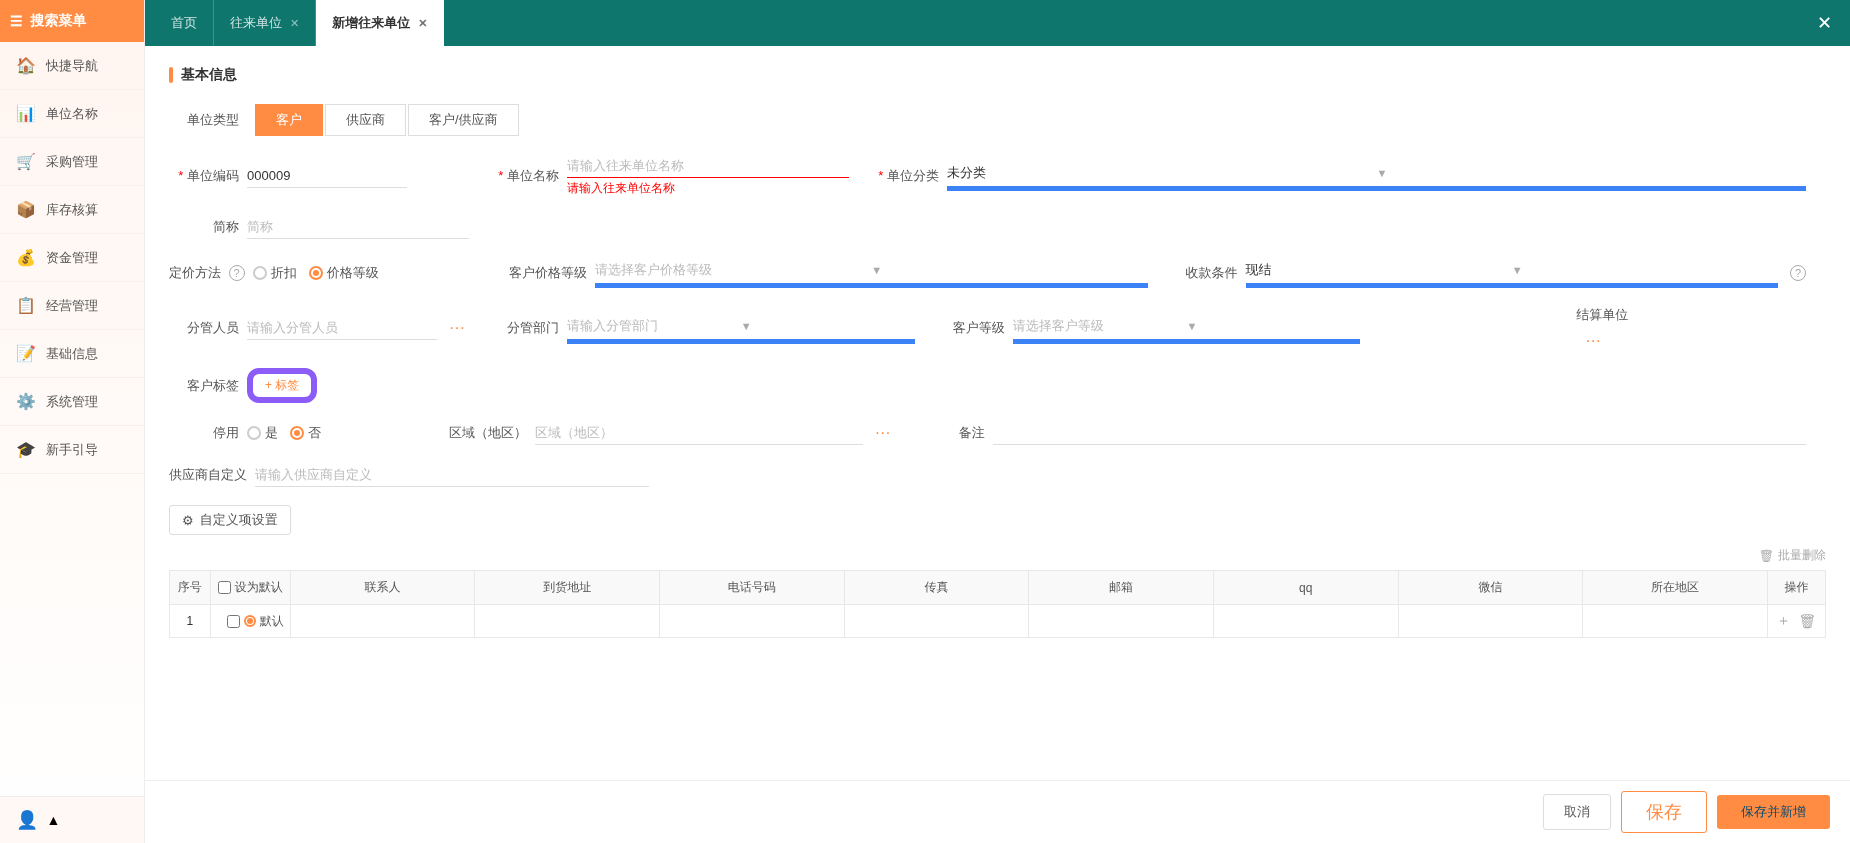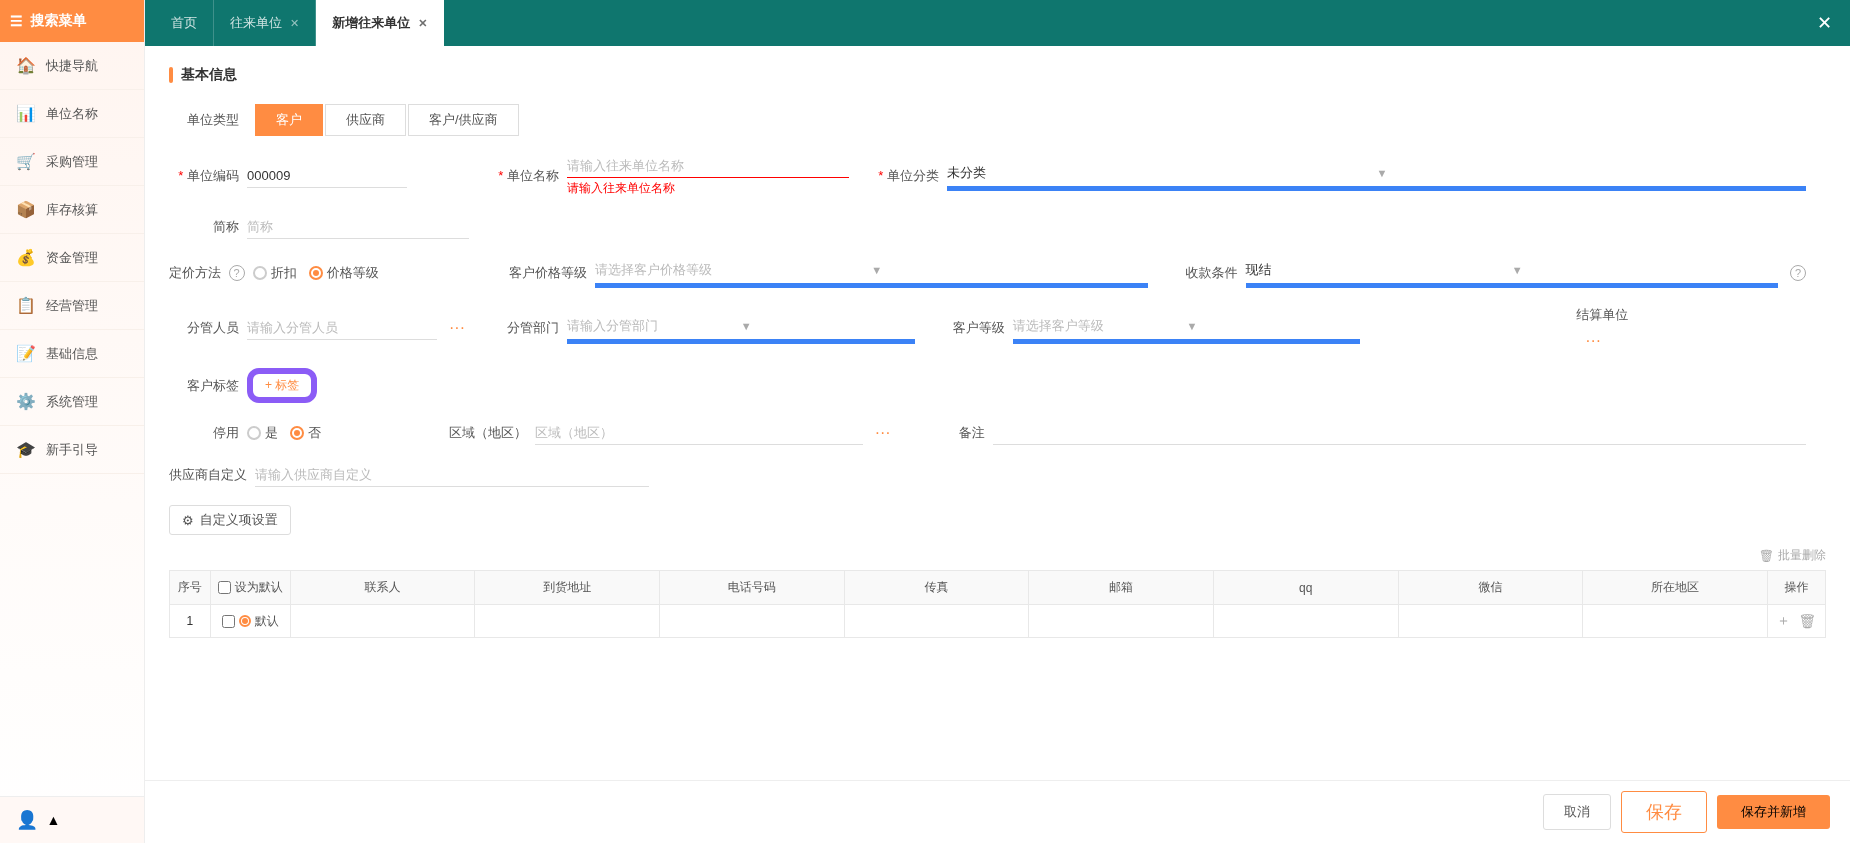--- a/index.html
+++ b/index.html
@@ -328,21 +328,21 @@
       background: #fff;
       color: #ff8c42;
       font-size: 18px;
       cursor: pointer;
       border-radius: 3px;
     }
     .btn-save-new {
       padding: 8px 24px;
       border: none;
       background: #ff8c42;
-      color: #000000;
+      color: #0c4a6e;
       font-size: 13px;
       cursor: pointer;
       border-radius: 3px;
     }
 
     .action-icons {
       display: flex;
       align-items: center;
       justify-content: center;
       gap: 8px;
@@ -606,21 +606,21 @@
             <th>qq</th>
             <th>微信</th>
             <th>所在地区</th>
             <th>操作</th>
           </tr>
         </thead>
         <tbody>
           <tr>
             <td>1</td>
             <td>
-              <div style="display:flex;align-items:center;justify-content:center;gap:4px;">
+              <div style="display:flex;align-items:center;justify-content:flex-end;gap:4px;">
                 <input type="checkbox" style="">
                 <label class="radio-item">
                   <div class="radio-circle checked" style="width:12px;height:12px;"></div>
                   <span style="font-size:12px;">默认</span>
                 </label>
               </div>
             </td>
             <td><input type="text" style="border: none; outline: none; width: 100%; font-size: 12px;"></td>
             <td><input type="text" style="border: none; outline: none; width: 100%; font-size: 12px;"></td>
             <td><input type="text" style="border: none; outline: none; width: 100%; font-size: 12px;"></td>

